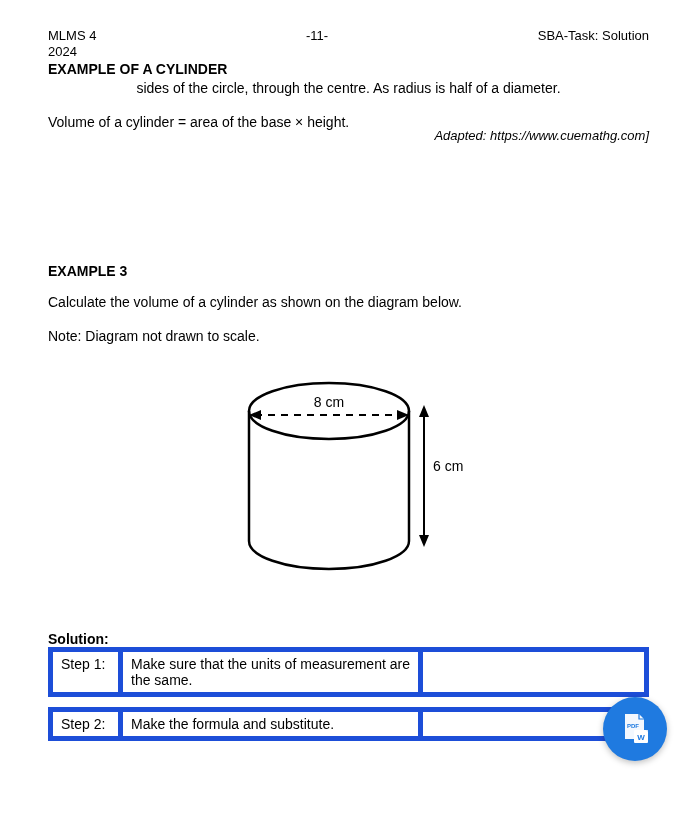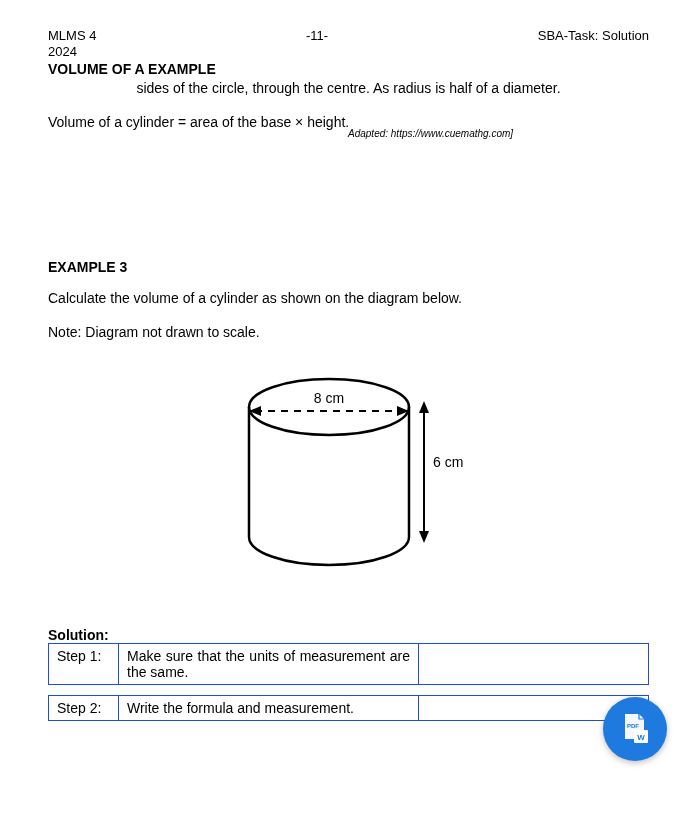--- a/index.html
+++ b/index.html
@@ -30,21 +30,22 @@
     margin-top: 2px;
     margin-bottom: 2px;
   }
   .body-text {
     font-size: 14px;
     line-height: 1.4;
     margin: 2px 0 14px 0;
   }
   .adapted {
     font-style: italic;
-    font-size: 10px;
+    font-size: 13px;
+    text-align: right;
     margin-top: -6px;
     padding-left: 300px;
   }
   .spacer-lg { height: 120px; }
   .example-title {
     font-weight: bold;
     font-size: 14px;
     margin-bottom: 14px;
   }
   .diagram-wrap {
@@ -57,21 +58,21 @@
     font-weight: bold;
     font-size: 14px;
   }
   table.solution {
     width: 100%;
     border-collapse: collapse;
     margin-bottom: 10px;
     font-size: 14px;
   }
   table.solution td {
-    border: 1px solid #1d4ed8;
+    border: 5px solid #1d4ed8;
     padding: 4px 8px;
     vertical-align: top;
   }
   table.solution td.step-label { width: 70px; }
   table.solution td.step-desc { width: 300px; text-align: justify; }
   table.solution td.step-empty { }
 
   .fab {
     position: absolute;
     right: 22px;
@@ -90,21 +91,21 @@
 </head>
 <body>
 
 <div class="header-row">
   <div class="header-left">MLMS 4
 2024</div>
   <div class="header-center">-11-</div>
   <div class="header-right">SBA-Task: Solution</div>
 </div>
 
-<div class="section-title">VOLUME OF A EXAMPLE</div>
+<div class="section-title">EXAMPLE OF A CYLINDER</div>
 <div class="body-text" style="margin-bottom:14px;text-align:center;">sides of the circle, through the centre. As radius is half of a diameter.</div>
 <div class="body-text" style="margin-bottom:2px;">Volume of a cylinder = area of the base × height.</div>
 <div class="adapted">Adapted: https://www.cuemathg.com]</div>
 
 <div class="spacer-lg"></div>
 
 <div class="example-title">EXAMPLE 3</div>
 <div class="body-text">Calculate the volume of a cylinder as shown on the diagram below.</div>
 <div class="body-text">Note: Diagram not drawn to scale.</div>
 
@@ -141,21 +142,21 @@
     <td class="step-desc">Make sure that the units of measurement are the same.</td>
     <td class="step-empty"></td>
   </tr>
 </tbody>
   </table>
 
 <table class="solution">
   <tbody>
       <tr>
     <td class="step-label">Step 2:</td>
-    <td class="step-desc">Write the formula and measurement.</td>
+    <td class="step-desc">Make the formula and substitute.</td>
     <td class="step-empty"></td>
   </tr>
 </tbody>
   </table>
 
 <div class="fab">
   <svg width="34" height="34" viewBox="0 0 34 34">
 
     <path d="M7 2 h14 l5 5 v20 h-19 z" fill="#fff" stroke="#fff" stroke-width="0" opacity="0.95"></path>
     <path d="M7 2 h14 l5 5 v20 h-19 z" fill="none" stroke="#1f7ae0" stroke-width="1.2" opacity="0"></path>

